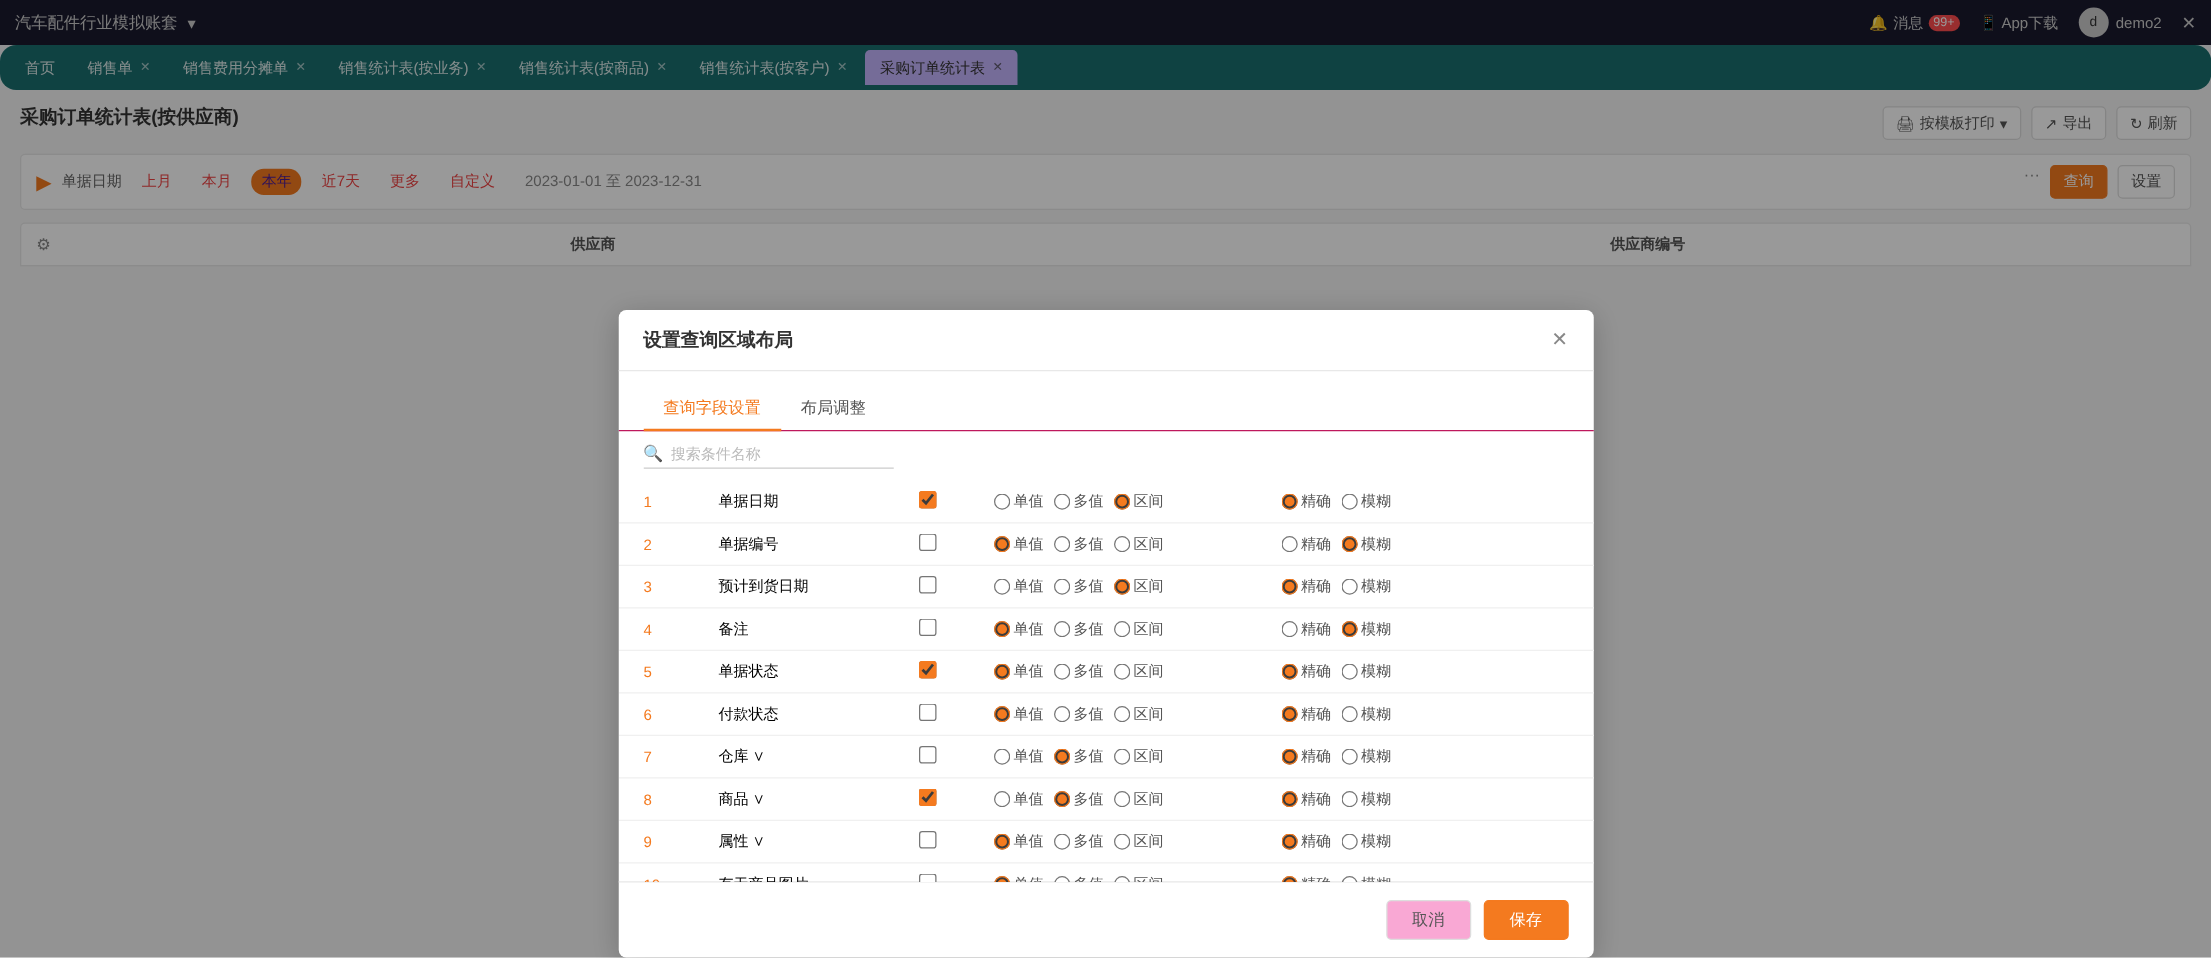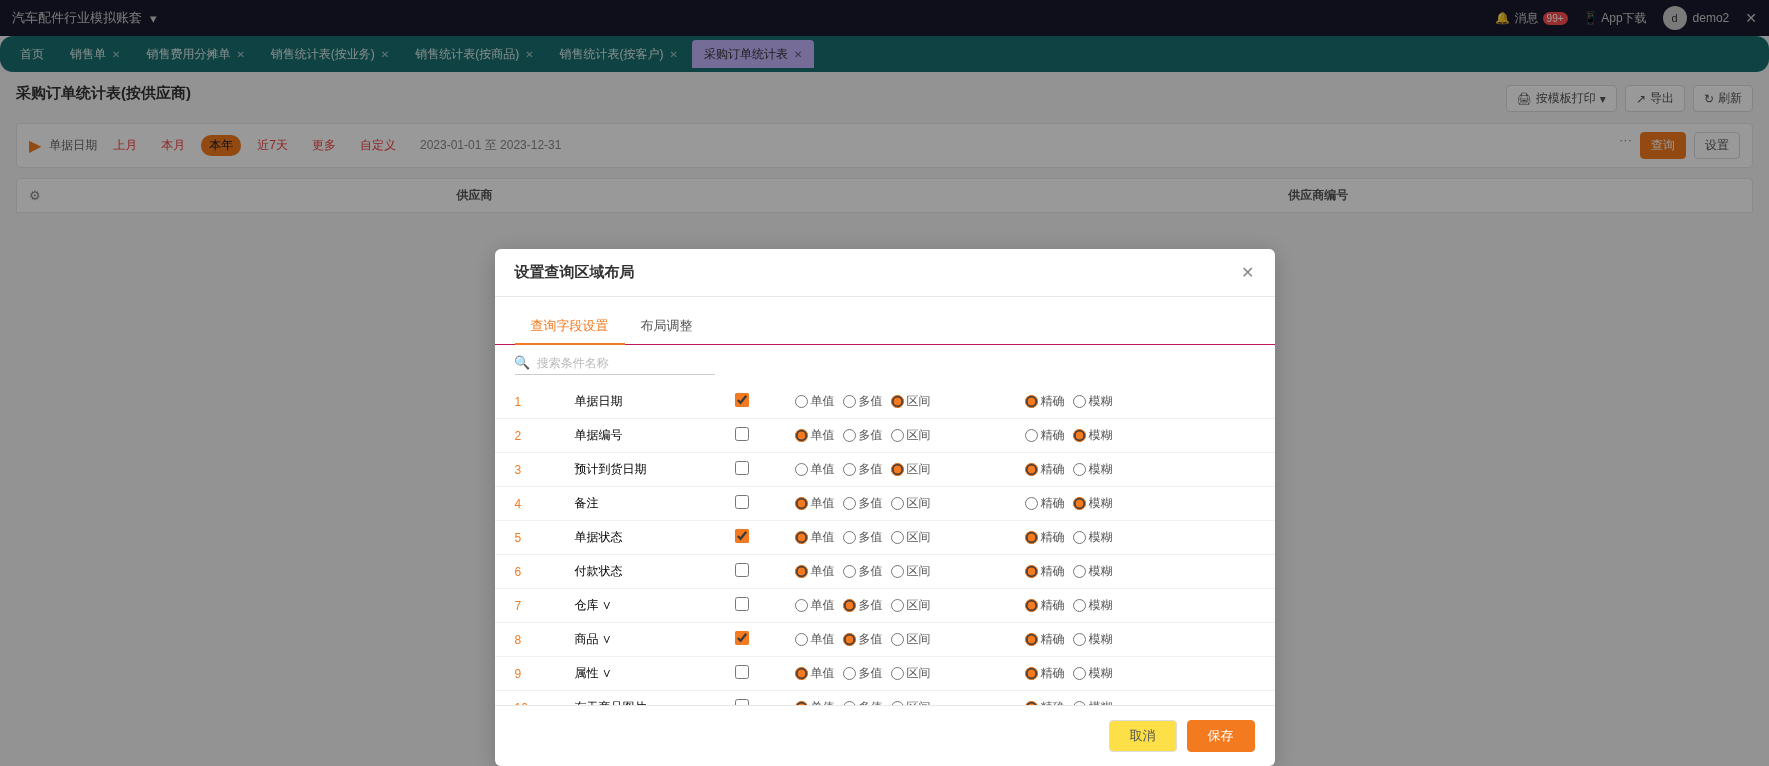--- a/index.html
+++ b/index.html
@@ -68,21 +68,21 @@
       border-radius: 4px;
       padding: 8px 12px;
       margin-bottom: 10px;
       display: flex;
       align-items: center;
       gap: 8px;
     }
     .filter-toggle { color: #f47a1f; font-size: 16px; cursor: pointer; }
     .date-label { font-size: 12px; color: #666; }
     .date-btn { padding: 2px 8px; border-radius: 4px; border: none; background: transparent; font-size: 12px; cursor: pointer; color: #ef4444; }
-    .date-btn.active { background: #f47a1f; color: #0f172a; border-radius: 10px; }
+    .date-btn.active { background: #f47a1f; color: #4c1d95; border-radius: 10px; }
     .date-range { font-size: 12px; color: #888; margin-left: 8px; }
     .filter-more { margin-left: auto; display: flex; gap: 8px; }
 
     
     .table-header {
       background: #fff;
       border: 1px solid #e8e8e8;
       border-radius: 4px 4px 0 0;
       display: flex;
       align-items: center;
@@ -196,21 +196,21 @@
 
     
     .dialog-footer {
       padding: 14px 20px;
       border-top: 1px solid #e8e8e8;
       display: flex;
       justify-content: flex-end;
       gap: 10px;
     }
     .btn-cancel {
-      padding: 6px 20px; border: 1px solid #ddd; border-radius: 4px; background: #fde047; cursor: pointer; font-size: 13px; color: #555;
+      padding: 6px 20px; border: 1px solid #ddd; border-radius: 4px; background: #f9a8d4; cursor: pointer; font-size: 13px; color: #555;
     }
     .btn-save {
       padding: 6px 20px; border: 1px solid #f47a1f; border-radius: 4px; background: #f47a1f; cursor: pointer; font-size: 13px; color: #fff;
     }
   </style>
 </head>
 <body>
 
 <div class="top-bar">
   <div class="top-bar-left">

